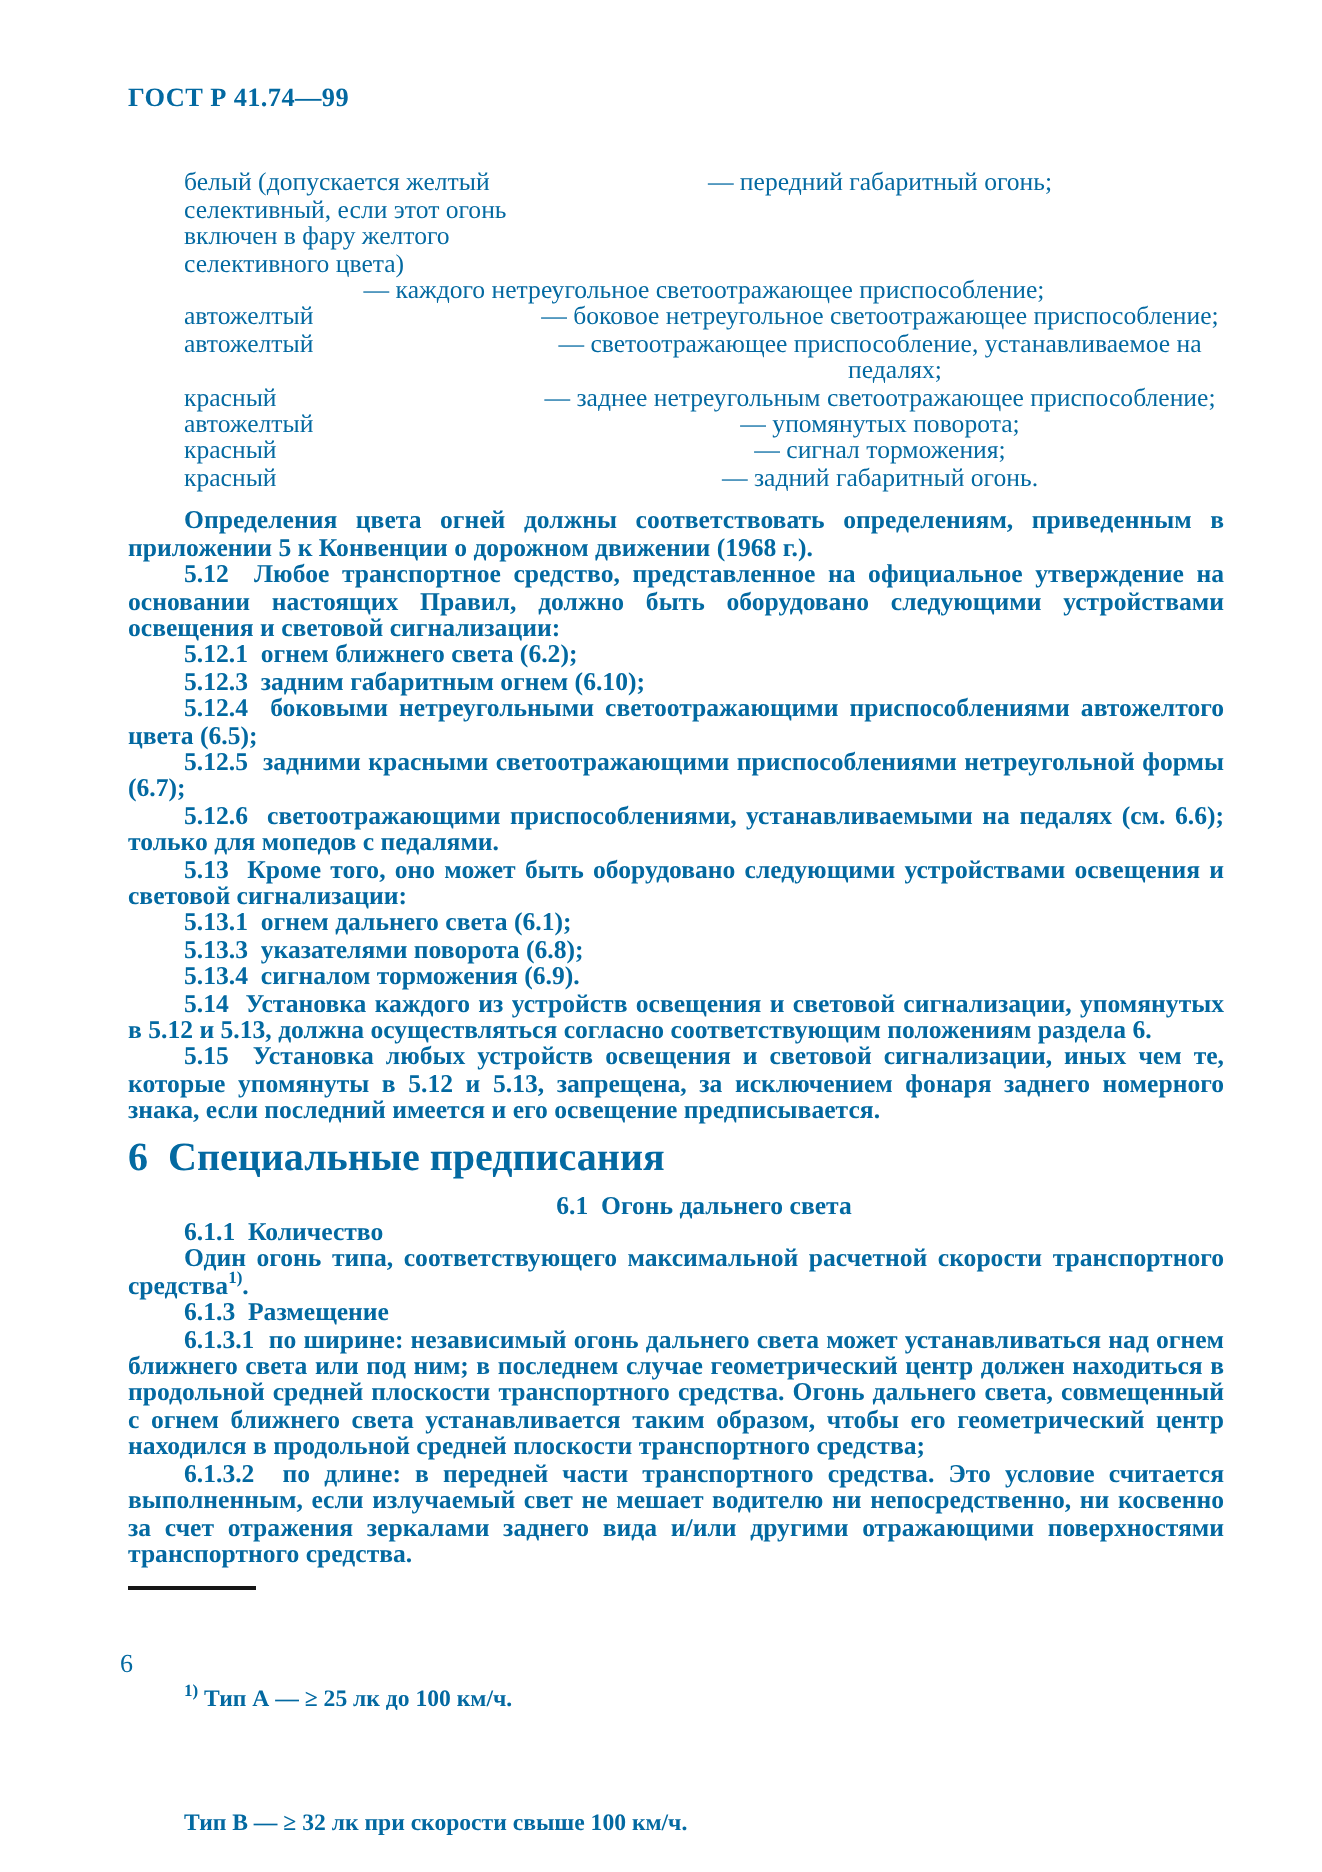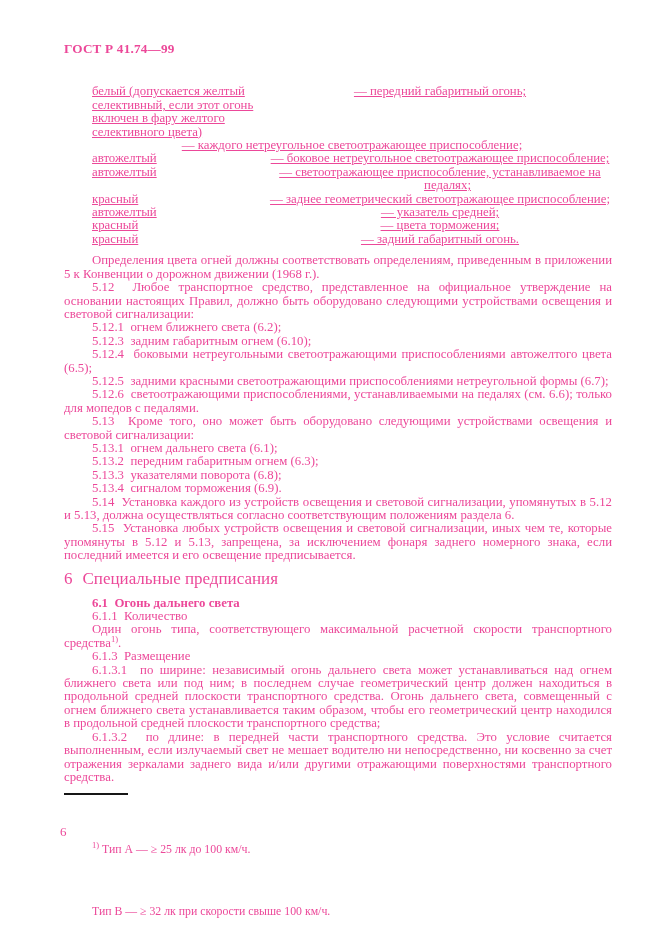--- a/index.html
+++ b/index.html
@@ -1,43 +1,43 @@
 <!DOCTYPE html>
 <html lang="ru"><head>
 <meta charset="utf-8">
 <style>
   html,body{margin:0;padding:0;background:#ffffff;}
   .page{
     position:relative;
     width:661px;height:936px;
     background:#ffffff;
     font-family:"Liberation Serif","DejaVu Serif",serif;
-    color:#ec4899;
+    color:#0369a1;
     overflow:hidden;
   }
   .content{
     position:absolute;left:64px;top:42px;width:548px;
     font-size:12.8px;line-height:13.4px;
   }
   .doc-header{
     font-weight:bold;font-size:13.2px;letter-spacing:.2px;
     margin:0 0 30px 0;
   }
-  .deflist{margin:0 0 0 28px;text-decoration:underline;}
+  .deflist{margin:0 0 0 28px;}
   .defrow{display:flex;}
   .defterm{flex:0 0 170px;width:170px;padding-right:6px;text-align:left;}
   .defdesc{flex:1;padding-left:15px;text-indent:-15px;text-align:center;}
-  p{margin:0;text-align:justify;text-indent:28px;}
+  p{margin:0;text-align:justify;text-indent:28px;font-weight:bold;}
   p.intro{margin-top:8px;}
   .h2{
-    font-weight:normal;font-size:17px;line-height:16px;
+    font-weight:bold;font-size:20px;line-height:16px;
     margin:8px 0 10px 0;text-indent:0;text-align:left;
   }
   .h2 .h2num{margin-right:10px;}
-  .h3{font-weight:bold;text-align:left;font-family:Liberation Serif, serif;}
+  .h3{font-weight:bold;text-align:center;font-family:Liberation Serif, serif;}
   sup{font-size:8.5px;line-height:0;vertical-align:super;}
   .footnote-rule{
     width:64px;height:2px;background:#161616;
     margin:9px 0 4px 0;
   }
   .footnote{font-size:11.8px;line-height:13.8px;}
   .footnote p{text-align:left;margin-top:48px;}
   .footnote p.fnjust{text-align:justify;}
   .pagenum{
     position:absolute;left:60px;top:824px;
@@ -63,46 +63,45 @@
       <div class="defrow">
         <div class="defterm">автожелтый</div>
         <div class="defdesc">— боковое нетреугольное светоотражающее приспособление;</div>
       </div>
       <div class="defrow">
         <div class="defterm">автожелтый</div>
         <div class="defdesc">— светоотражающее приспособление, устанавливаемое на педалях;</div>
       </div>
       <div class="defrow">
         <div class="defterm">красный</div>
-        <div class="defdesc">— заднее геометрический светоотражающее приспособление;</div>
+        <div class="defdesc">— заднее нетреугольным светоотражающее приспособление;</div>
       </div>
       <div class="defrow">
         <div class="defterm">автожелтый</div>
-        <div class="defdesc">— указатель средней;</div>
+        <div class="defdesc">— упомянутых поворота;</div>
       </div>
       <div class="defrow">
         <div class="defterm">красный</div>
-        <div class="defdesc">— цвета торможения;</div>
+        <div class="defdesc">— сигнал торможения;</div>
       </div>
       <div class="defrow">
         <div class="defterm">красный</div>
         <div class="defdesc">— задний габаритный огонь.</div>
       </div>
     </div>
 
     <p class="intro">Определения цвета огней должны соответствовать определениям, приведенным в приложении 5 к Конвенции о дорожном движении (1968 г.).</p>
     <p>5.12&nbsp; Любое транспортное средство, представленное на официальное утверждение на основании настоящих Правил, должно быть оборудовано следующими устройствами освещения и световой сигнализации:</p>
     <p>5.12.1&nbsp; огнем ближнего света (6.2);</p>
     <p>5.12.3&nbsp; задним габаритным огнем (6.10);</p>
     <p>5.12.4&nbsp; боковыми нетреугольными светоотражающими приспособлениями автожелтого цвета (6.5);</p>
     <p>5.12.5&nbsp; задними красными светоотражающими приспособлениями нетреугольной формы (6.7);</p>
     <p>5.12.6&nbsp; светоотражающими приспособлениями, устанавливаемыми на педалях (см. 6.6); только для мопедов с педалями.</p>
     <p>5.13&nbsp; Кроме того, оно может быть оборудовано следующими устройствами освещения и световой сигнализации:</p>
     <p>5.13.1&nbsp; огнем дальнего света (6.1);</p>
-    <p>5.13.2&nbsp; передним габаритным огнем (6.3);</p>
     <p>5.13.3&nbsp; указателями поворота (6.8);</p>
     <p>5.13.4&nbsp; сигналом торможения (6.9).</p>
     <p>5.14&nbsp; Установка каждого из устройств освещения и световой сигнализации, упомянутых в 5.12 и 5.13, должна осуществляться согласно соответствующим положениям раздела 6.</p>
     <p>5.15&nbsp; Установка любых устройств освещения и световой сигнализации, иных чем те, которые упомянуты в 5.12 и 5.13, запрещена, за исключением фонаря заднего номерного знака, если последний имеется и его освещение предписывается.</p>
 
     <div class="h2">
       <span class="h2num">6</span><span>Специальные предписания</span>
     </div>
 
     <p class="h3">6.1&nbsp; Огонь дальнего света</p>

